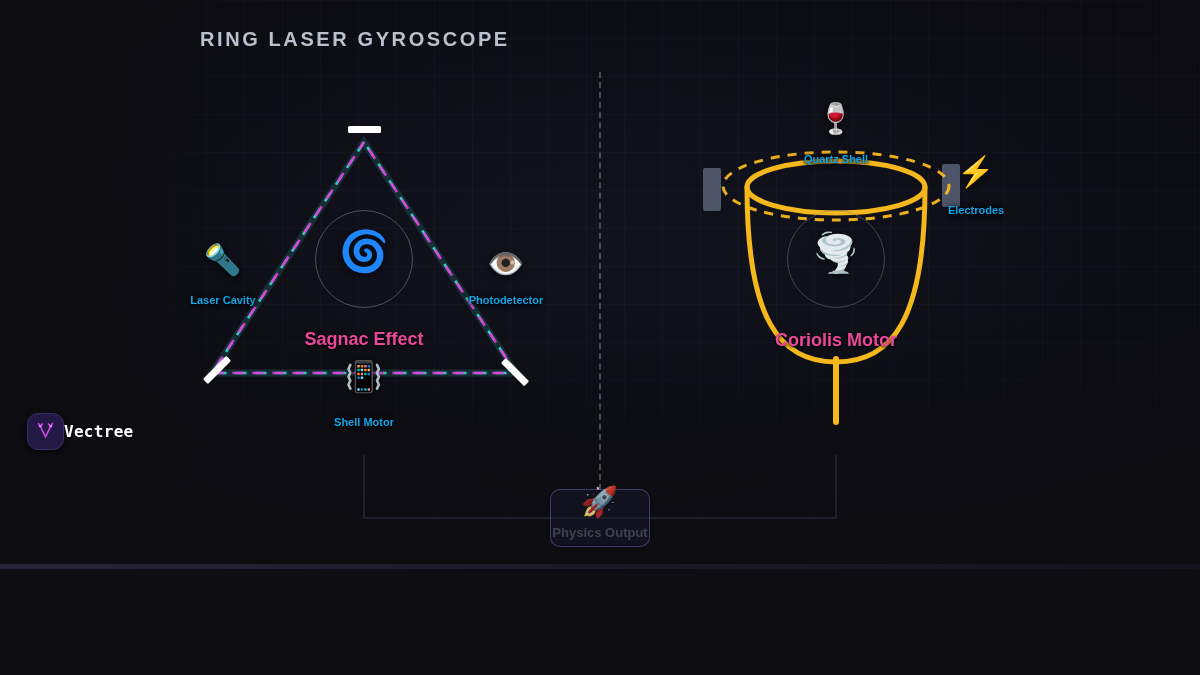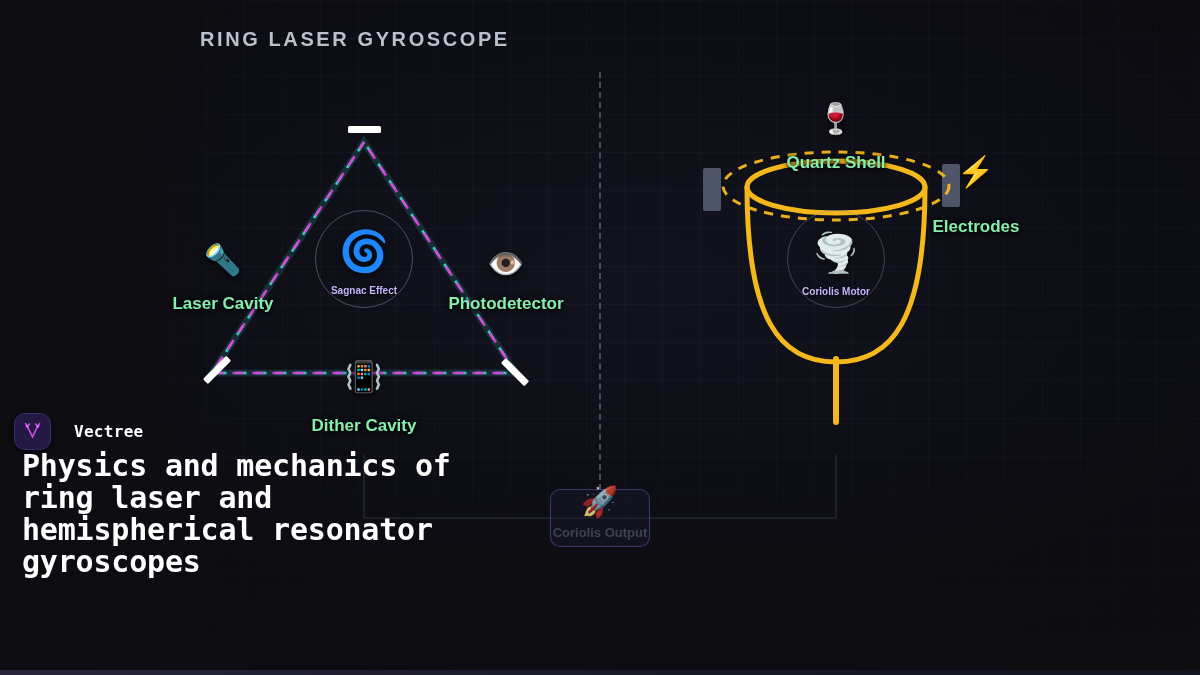--- a/index.html
+++ b/index.html
@@ -3,21 +3,21 @@
 <meta charset="utf-8">
 <title>Vectree Diagram</title>
 <style>
   html,body{margin:0;padding:0;}
   body{
     width:1200px;height:675px;overflow:hidden;
     background:#0d0d12;
     font-family:"Liberation Sans", sans-serif;
     position:relative;
   }
-  #stage{position:absolute;inset:0;width:1200px;height:675px;overflow:hidden;}
+  #stage{position:absolute;inset:0;width:1200px;height:569px;overflow:hidden;}
 
   
   .bg-base{position:absolute;inset:0;background:#0d0d13;}
   .bg-grid{
     position:absolute;left:130px;top:0;width:1070px;height:675px;
     background-image:
       linear-gradient(to right, rgba(120,140,190,0.075) 1px, transparent 1px),
       linear-gradient(to bottom, rgba(120,140,190,0.075) 1px, transparent 1px);
     background-size:38px 38px;
     background-position:0 0;
@@ -49,36 +49,36 @@
     position:absolute;left:599px;top:72px;width:0;height:418px;
     border-left:2px dashed rgba(150,160,185,0.42);
   }
 
   
   svg.layer{position:absolute;left:0;top:0;width:1200px;height:675px;overflow:visible;}
 
   
   .nlabel{
     position:absolute;
-    font-size:17px;font-weight:bold;color:#86efac;
+    font-size:11px;font-weight:bold;color:#0ea5e9;
     text-shadow:0 1px 3px rgba(0,0,0,0.95),0 0 6px rgba(0,0,0,0.85);
     white-space:nowrap;transform:translateX(-50%);
     text-align:center;
   }
   .nicon{
     position:absolute;
     font-size:30px;line-height:1;
     transform:translateX(-50%);
     text-align:center;
     filter:drop-shadow(0 2px 3px rgba(0,0,0,0.7));
   }
   .clabel{
-    position:absolute;font-size:10px;font-weight:bold;color:#c4b5fd;
+    position:absolute;font-size:18px;font-weight:bold;color:#ec4899;
     text-shadow:0 1px 3px rgba(0,0,0,0.95);
-    white-space:nowrap;transform:translateX(-50%);
+    white-space:nowrap;transform:translateX(-50%);margin-top:44px;
   }
   .cicon{
     position:absolute;font-size:40px;line-height:1;
     transform:translateX(-50%);
     filter:drop-shadow(0 2px 4px rgba(0,0,0,0.6));
   }
 
   
   .out-node{
     position:absolute;
@@ -92,21 +92,21 @@
     position:absolute;font-size:30px;line-height:1;
     transform:translateX(-50%);opacity:0.82;
   }
   .out-label{
     position:absolute;font-size:13px;font-weight:bold;
     color:rgba(160,165,180,0.32);
     white-space:nowrap;transform:translateX(-50%);
   }
 
   
-  .brand{position:absolute;left:14px;top:413px;display:flex;align-items:center;gap:23px;justify-content:space-between;}
+  .brand{position:absolute;left:27px;top:413px;display:flex;align-items:center;gap:0;justify-content:space-between;}
   .brand-logo{
     width:35px;height:35px;border-radius:11px;
     background:#231944;border:1px solid #3a2d63;
     display:flex;align-items:center;justify-content:center;
     box-shadow:0 2px 6px rgba(0,0,0,0.5);
   }
   .brand-name{
     font-family:"DejaVu Sans Mono","Liberation Mono",monospace;
     font-size:16px;font-weight:bold;color:#ffffff;letter-spacing:0.3px;
   }
@@ -189,49 +189,48 @@
   <div class="cicon" style="left:364px;top:231px;">🌀</div>
   <div class="clabel" style="left:364px;top:285px;">Sagnac Effect</div>
 
   <div class="nicon" style="left:223px;top:245px;">🔦</div>
   <div class="nlabel" style="left:223px;top:294px;">Laser Cavity</div>
 
   <div class="nicon" style="left:506px;top:249px;">👁️</div>
   <div class="nlabel" style="left:506px;top:294px;">Photodetector</div>
 
   <div class="nicon" style="left:364px;top:362px;">📳</div>
-  <div class="nlabel" style="left:364px;top:416px;">Dither Cavity</div>
+  <div class="nlabel" style="left:364px;top:416px;">Shell Motor</div>
 
   <div class="cicon" style="left:836px;top:234px;font-size:38px;">🌪️</div>
   <div class="clabel" style="left:836px;top:286px;">Coriolis Motor</div>
 
   <div class="nicon" style="left:836px;top:104px;">🍷</div>
   <div class="nlabel" style="left:836px;top:153px;">Quartz Shell</div>
 
   <div class="nicon" style="left:976px;top:157px;">⚡</div>
-  <div class="nlabel" style="left:976px;top:217px;">Electrodes</div>
+  <div class="nlabel" style="left:976px;top:204px;">Electrodes</div>
 
   <div class="out-node" style="left:600px;top:489px;"></div>
   <div class="out-icon" style="left:600px;top:487px;">🚀</div>
-  <div class="out-label" style="left:600px;top:525px;">Coriolis Output</div>
+  <div class="out-label" style="left:600px;top:525px;">Physics Output</div>
 
   <div class="brand">
     <div class="brand-logo">
       <svg width="21" height="21" viewBox="0 0 24 24" aria-hidden="true">
         <g stroke="#d44bf0" stroke-width="1.8" fill="none" stroke-linecap="round">
           <path d="M6 6 L12 18 L18 6"></path>
           <path d="M6 6 L4 3"></path>
             <path d="M6 6 L8.5 3.4"></path>
           <path d="M18 6 L20 3"></path>
             <path d="M18 6 L15.5 3.4"></path>
         </g>
         <circle cx="6" cy="6" r="1.5" fill="#e879f9"></circle>
         <circle cx="18" cy="6" r="1.5" fill="#e879f9"></circle>
       </svg>
     </div>
     <div class="brand-name">Vectree</div>
   </div>
 
-  <div class="headline">Physics and mechanics of ring laser and hemispherical resonator gyroscopes</div>
 
 
   <div class="bottom-bar"></div>
 </div>
 
 </body></html>

